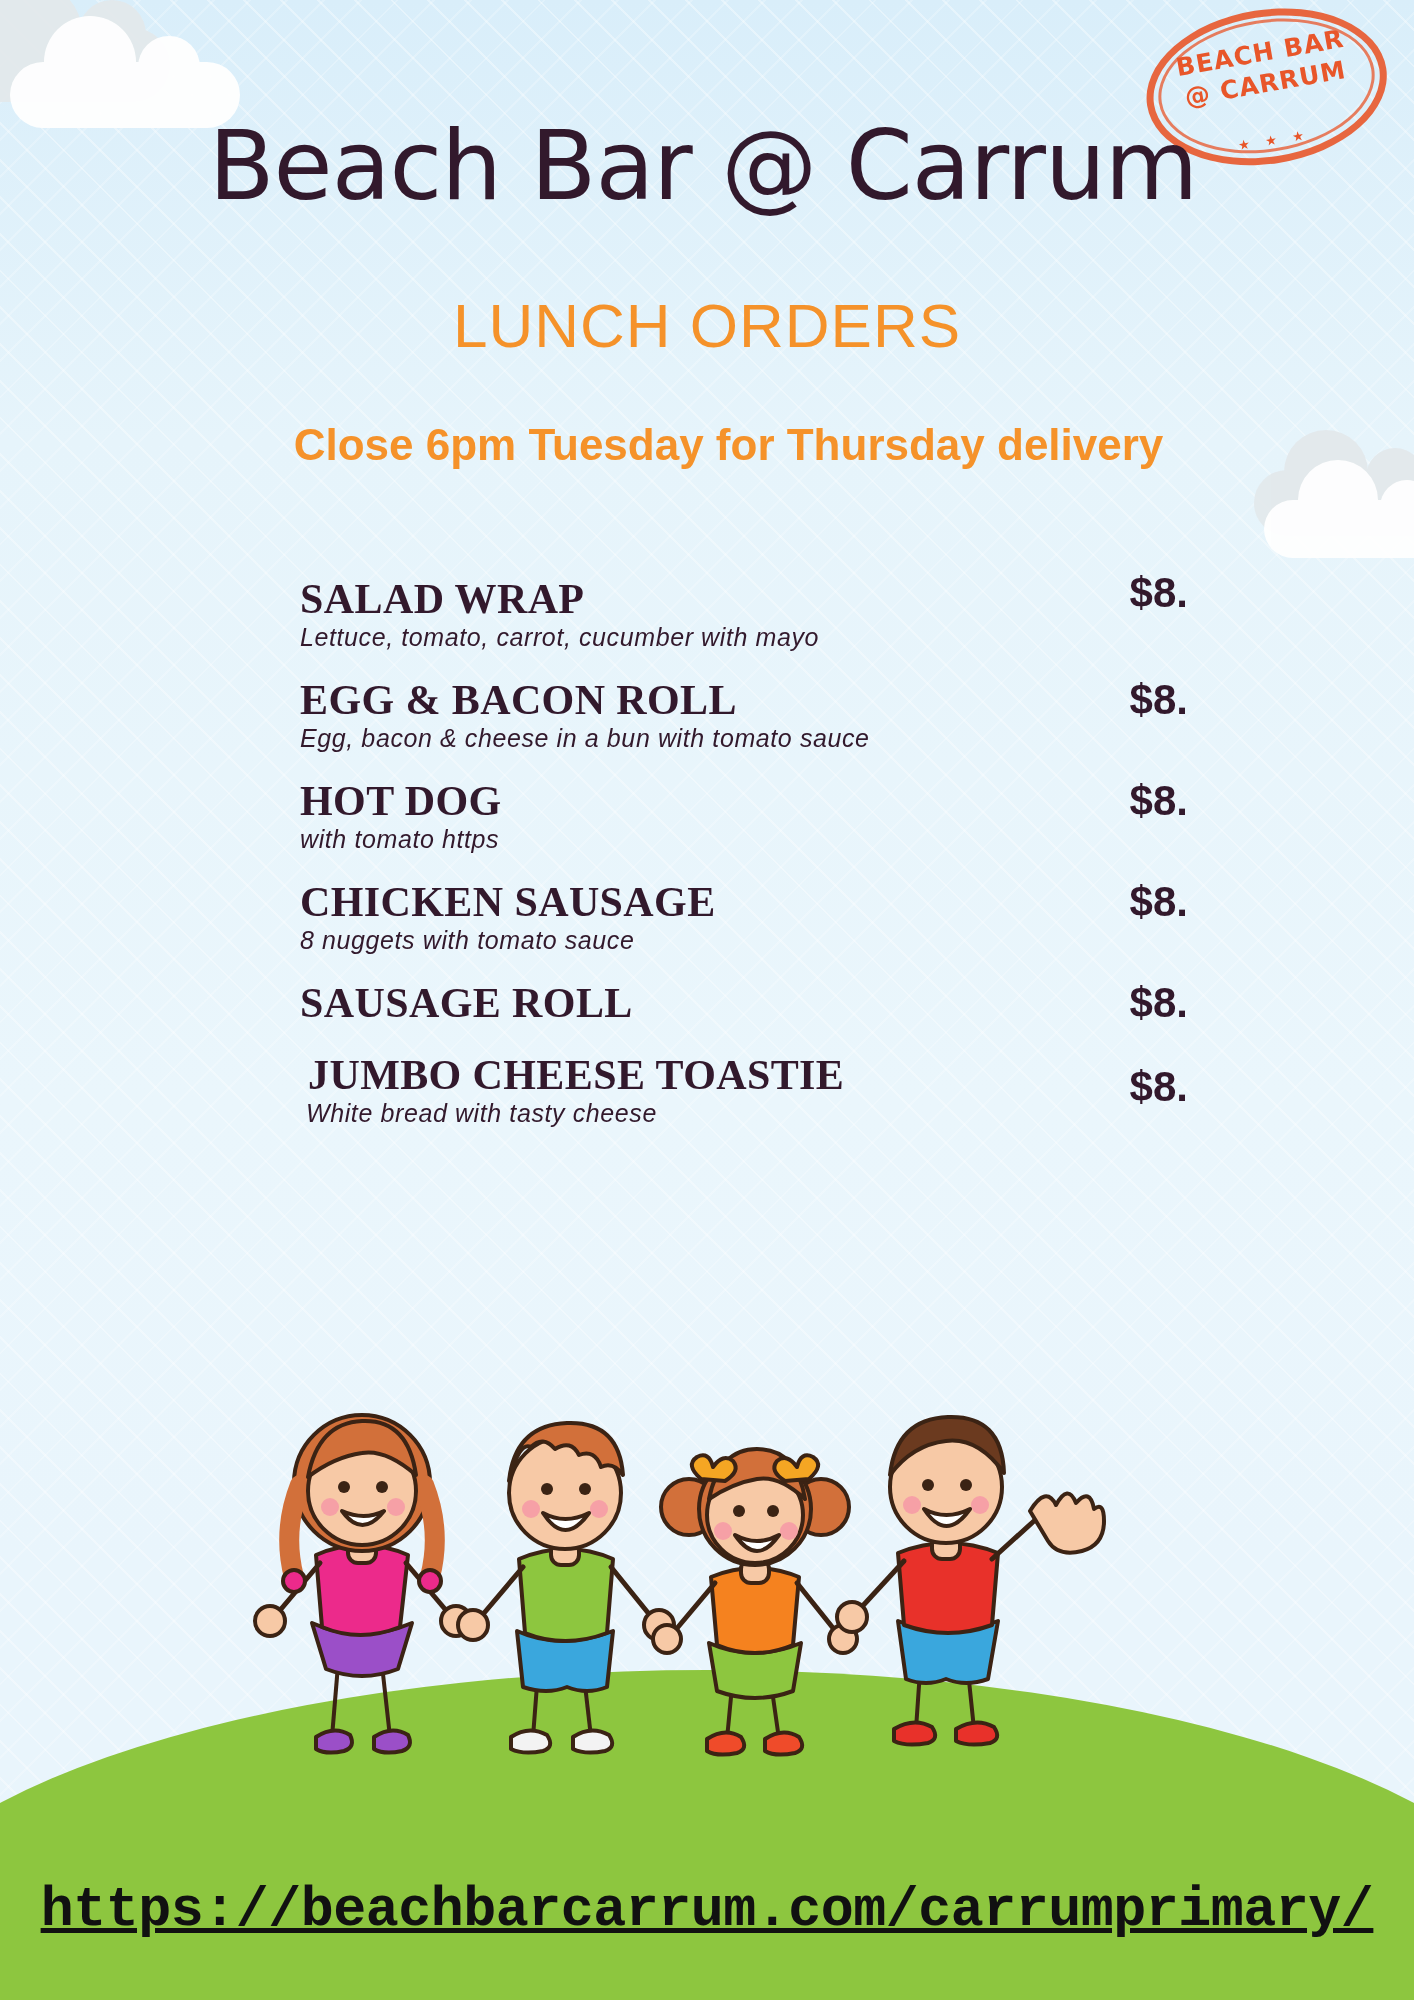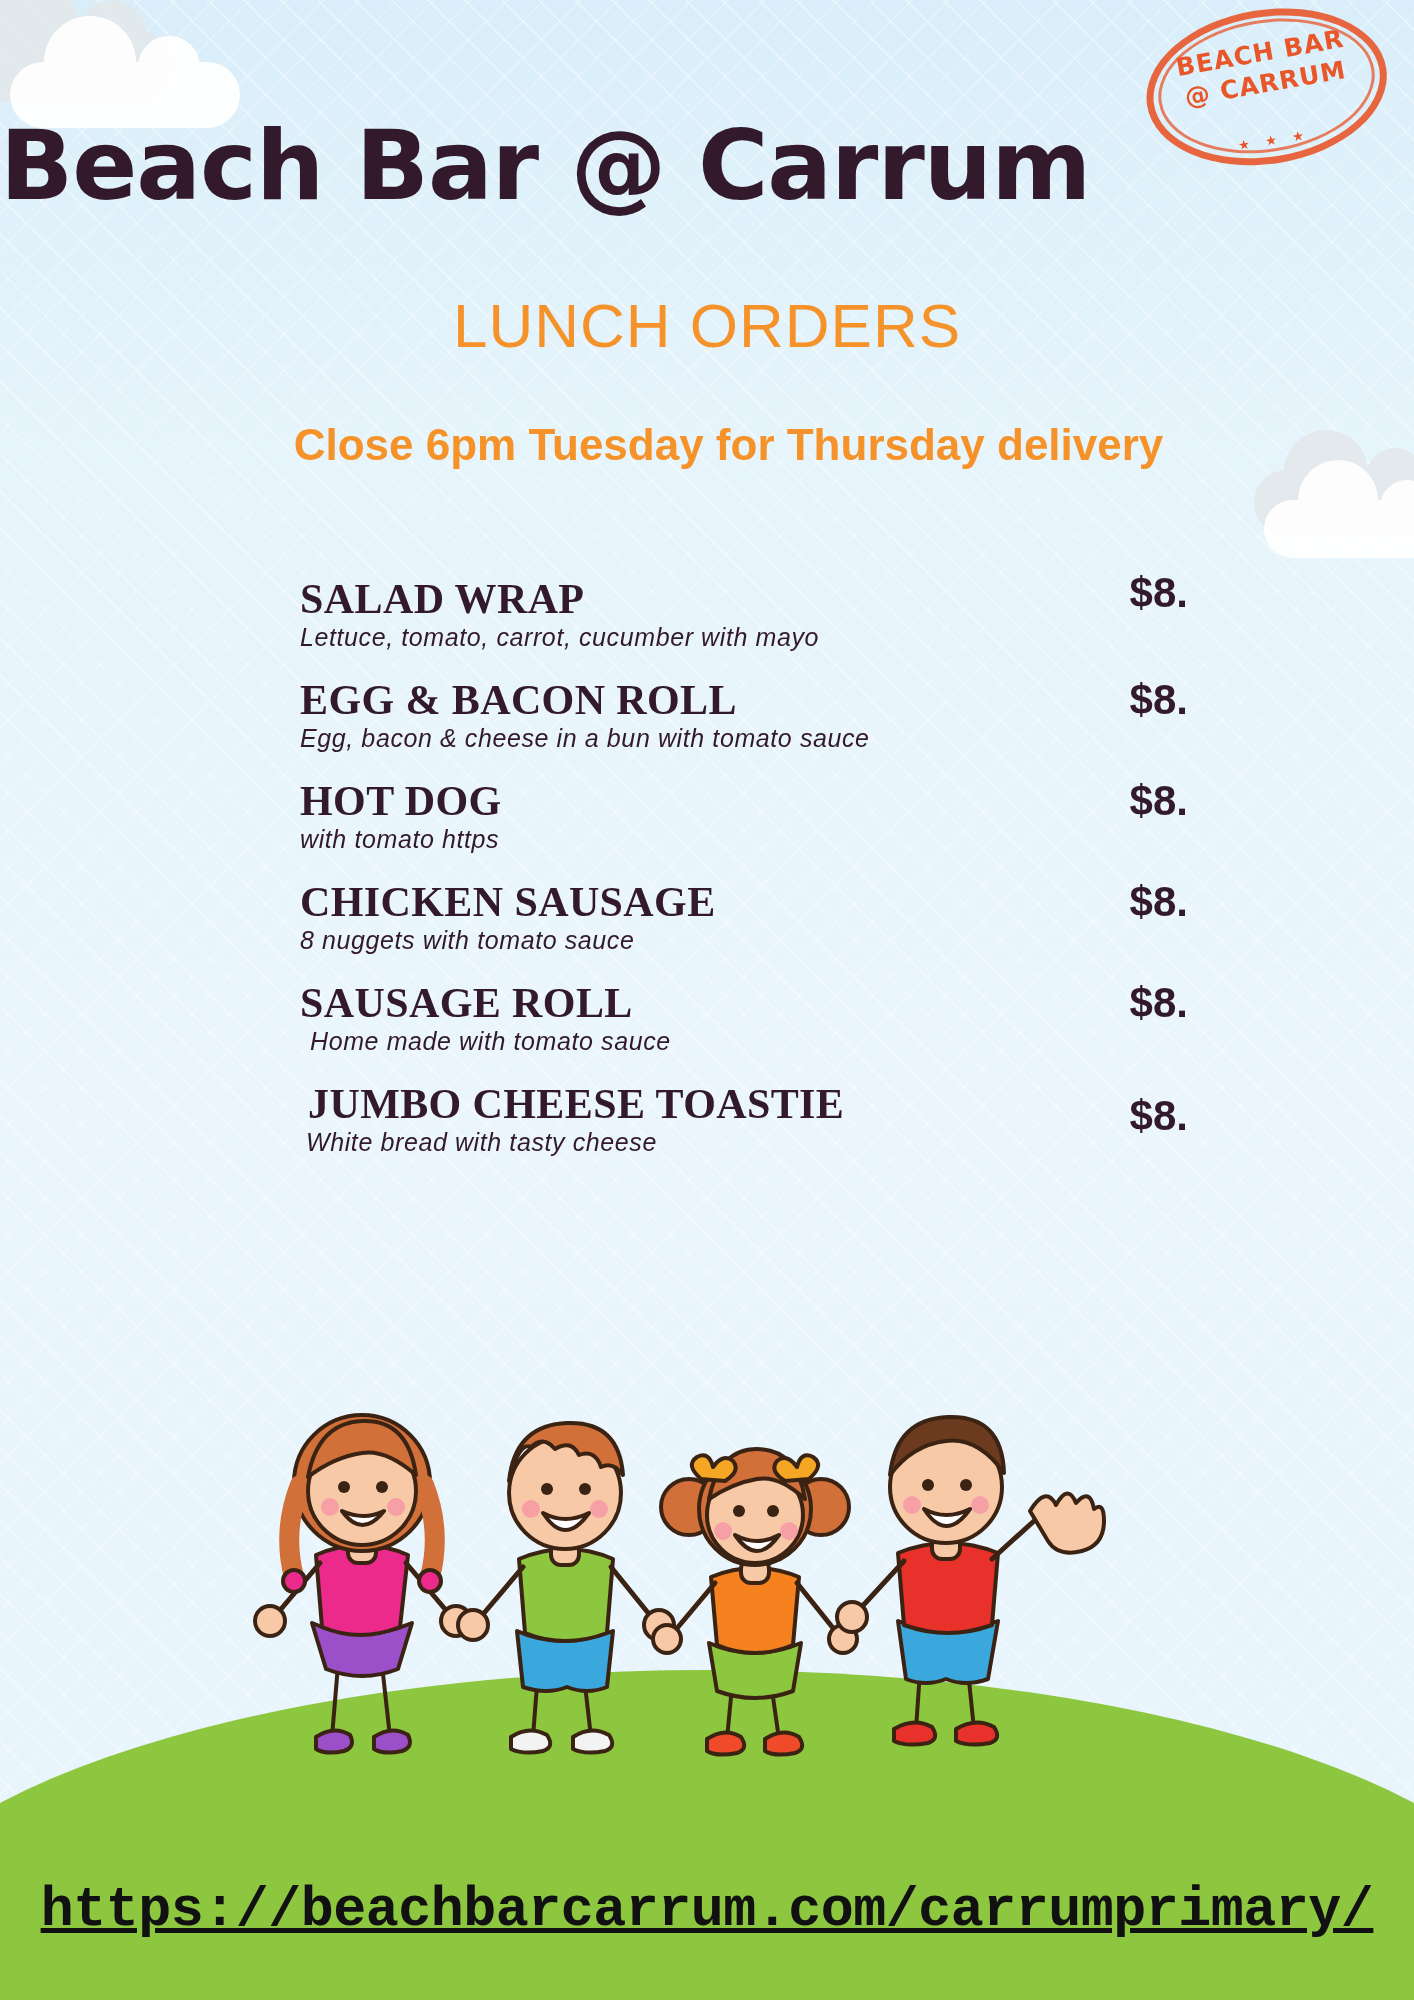--- a/index.html
+++ b/index.html
@@ -115,22 +115,23 @@
     color: #e8562a;
     font-size: 13px;
     letter-spacing: 6px;
   }
 
   
   .title {
     position: absolute;
     top: 118px;
     left: 0; right: 8px;
+    text-align: center;
     font-family: "DejaVu Sans", sans-serif;
-    font-weight: bold;
+    font-weight: normal;
     font-size: 96px;
     letter-spacing: -1px;
     color: #32192c;
     line-height: 1;
   }
   .subtitle {
     position: absolute;
     top: 290px;
     left: 0; right: 0;
     text-align: center;
@@ -299,21 +300,20 @@
         <div class="item-price">$8.</div>
       </div>
       <div class="item-desc">8 nuggets with tomato sauce</div>
     </div>
 
     <div class="menu-item i4">
       <div class="menu-row">
         <div class="item-name">SAUSAGE ROLL</div>
         <div class="item-price">$8.</div>
       </div>
-      <div class="item-desc">Home made with tomato sauce</div>
     </div>
 
     <div class="menu-item i5">
       <div class="menu-row">
         <div class="item-name">JUMBO CHEESE TOASTIE</div>
         <div class="item-price">$8.</div>
       </div>
       <div class="item-desc">White bread with tasty cheese</div>
     </div>
   </div>

